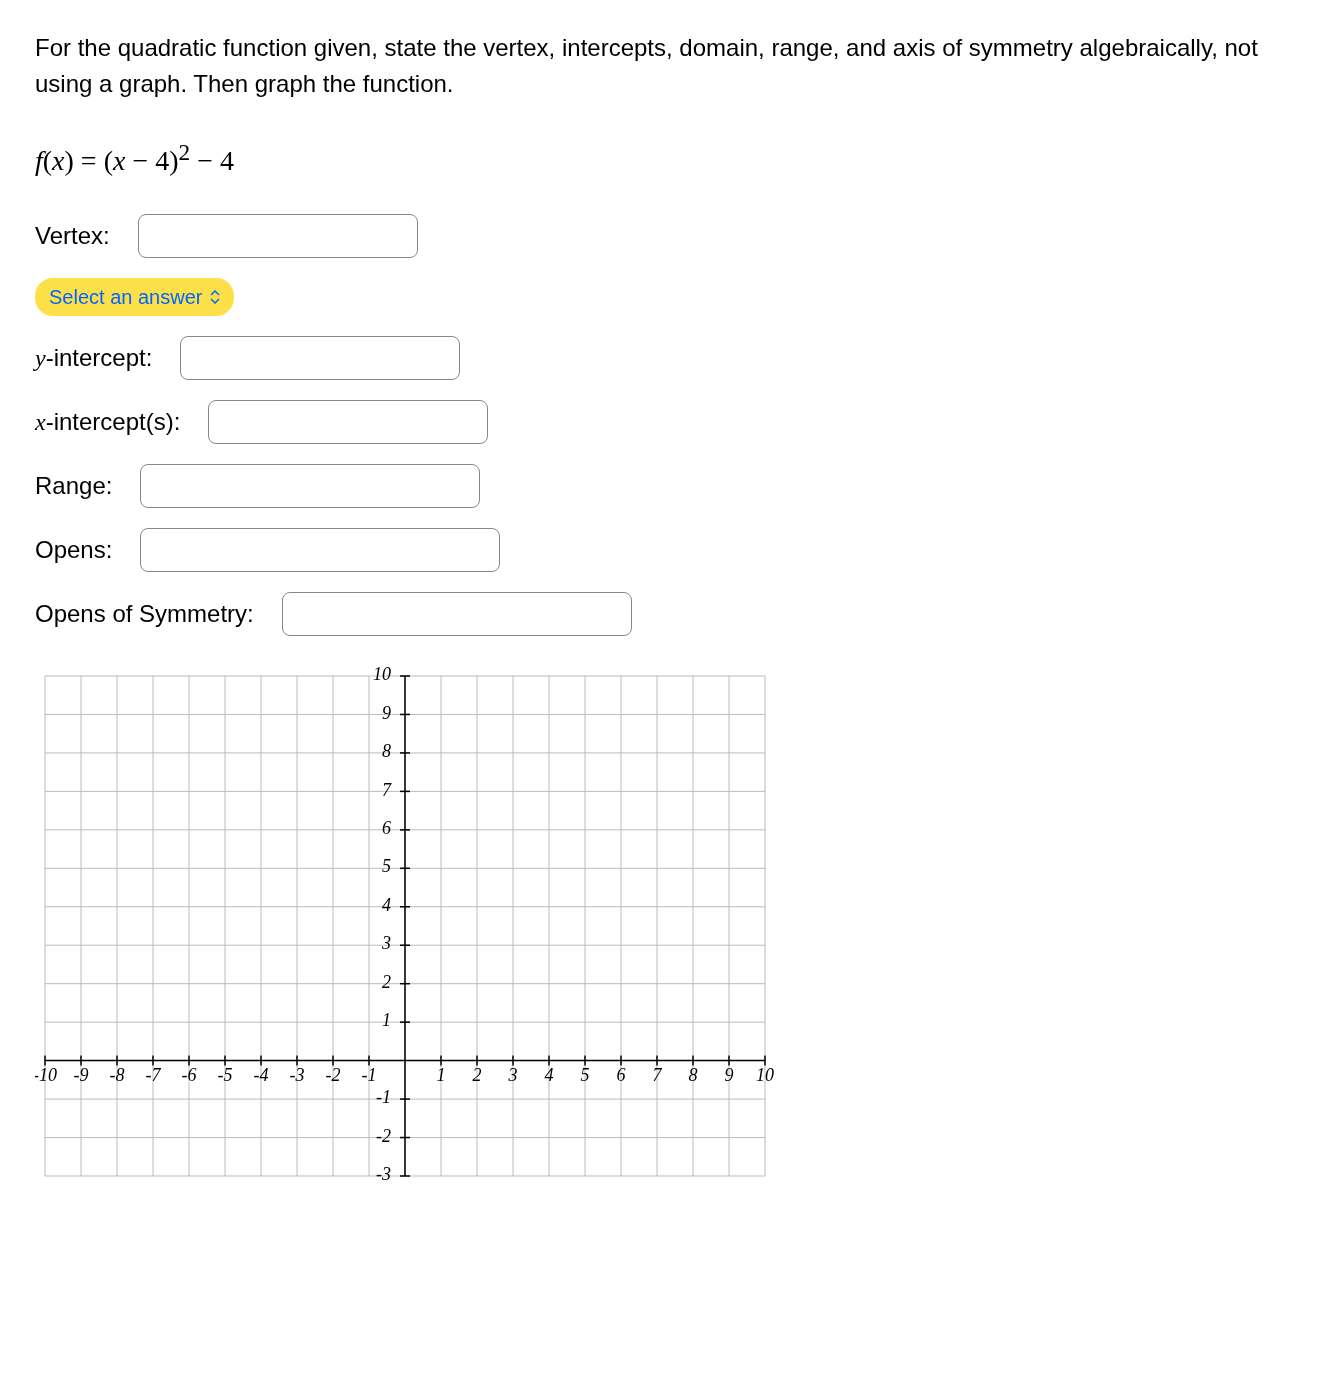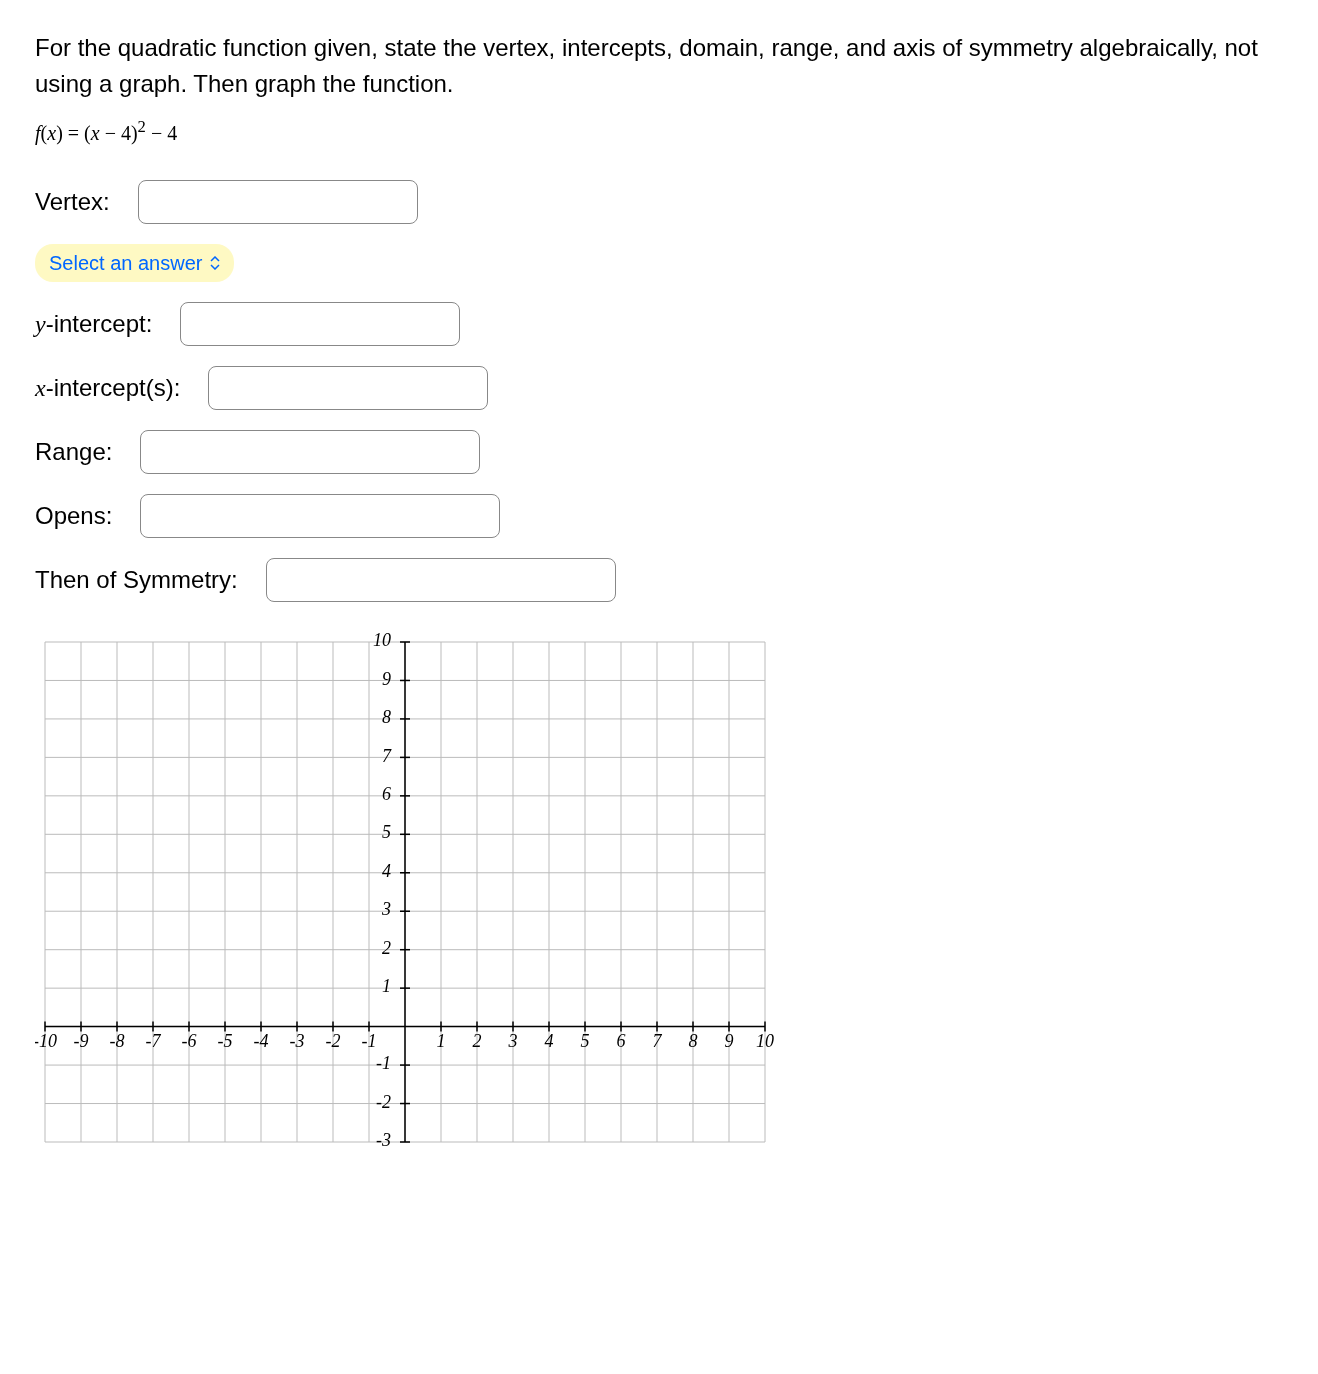--- a/index.html
+++ b/index.html
@@ -5,25 +5,25 @@
     * { box-sizing: border-box; margin: 0; padding: 0; }
     body {
       font-family: -apple-system, BlinkMacSystemFont, "Segoe UI", Helvetica, Arial, sans-serif;
       background: #fff;
       padding: 30px 35px;
       font-size: 24px;
       line-height: 1.5;
       color: #000;
     }
     .question-text {
-      margin-bottom: 12px;
+      margin-bottom: 33px;
     }
     .formula {
       font-family: "Times New Roman", serif;
-      font-size: 20px;
+      font-size: 28px;
       margin-bottom: 32px;
       font-style: italic;
     }
     .formula .math {
       font-style: normal;
     }
     .field-row {
       display: flex;
       align-items: center;
       gap: 28px;
@@ -41,21 +41,21 @@
       border-radius: 8px;
       height: 44px;
       padding: 4px 10px;
       font-size: 20px;
       background: #fff;
     }
     .select-pill {
       display: inline-flex;
       align-items: center;
       gap: 8px;
-      background: #fef9c3;
+      background: #fde047;
       border-radius: 18px;
       padding: 4px 14px;
       color: #0066ff;
       font-size: 20px;
       cursor: pointer;
     }
     .select-pill .arrows {
       font-size: 14px;
       line-height: 1;
       color: #0066ff;
@@ -119,21 +119,21 @@
   <label>Range:</label>
   <input type="text" style="width: 340px;">
 </div>
 
 <div class="field-row">
   <label>Opens:</label>
   <input type="text" style="width: 360px;">
 </div>
 
 <div class="field-row">
-  <label>Then of Symmetry:</label>
+  <label>Opens of Symmetry:</label>
   <input type="text" style="width: 350px;">
 </div>
 
 <div class="graph-container">
   <svg id="graph-svg" width="740" height="520" viewBox="0 0 740 520">
       <line x1="10" y1="10" x2="10" y2="510" class="grid-line"></line>
       <line x1="46" y1="10" x2="46" y2="510" class="grid-line"></line>
       <line x1="82" y1="10" x2="82" y2="510" class="grid-line"></line>
       <line x1="118" y1="10" x2="118" y2="510" class="grid-line"></line>
       <line x1="154" y1="10" x2="154" y2="510" class="grid-line"></line>

